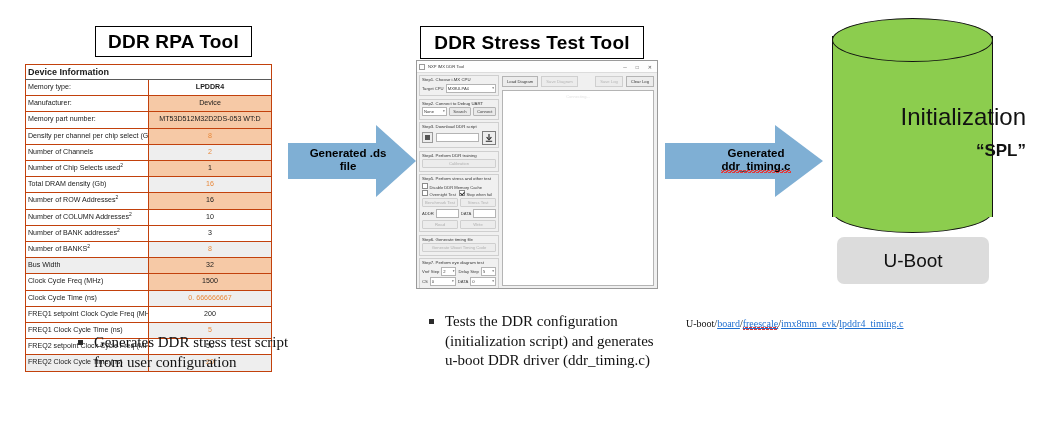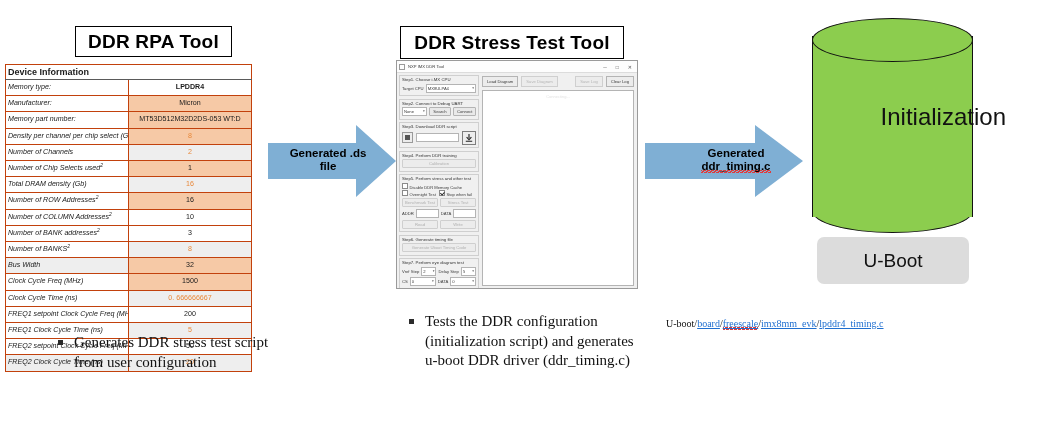--- a/index.html
+++ b/index.html
@@ -1,20 +1,20 @@
 <!DOCTYPE html>
 <html><head>
 <meta charset="utf-8">
 <style>
   html,body{margin:0;padding:0;}
   body{
     width:1059px;height:421px;background:#ffffff;position:relative;
     font-family:"Liberation Sans", sans-serif;overflow:hidden;
   }
-  .abs{position:absolute;}
+  .abs{position:absolute;margin-left:20px;}
 
   
   .title-box{
     border:1px solid #000;background:#fff;
     font-family:"Liberation Sans", sans-serif;
     font-weight:bold;color:#000;text-align:center;
     display:flex;align-items:center;justify-content:center;
     font-size:19px;letter-spacing:.2px;
   }
   #title-rpa{left:75px;top:26px;width:155px;height:29px;}
@@ -27,21 +27,21 @@
     font-family:"Liberation Sans", sans-serif;
     font-size:7.1px;color:#1a1a1a;background:#fff;
     border:1px solid #7a7a7a;
     table-layout:fixed;
   }
   #rpa-table td{
     border:1px solid #c2410c;
     padding:0 2px;height:15.2px;line-height:15.2px;
     overflow:hidden;white-space:nowrap;
   }
-  #rpa-table td.lbl{width:152px;text-align:left;font-style:italic;}
+  #rpa-table td.lbl{width:152px;text-align:left;}
   #rpa-table td.val{width:93px;text-align:center;}
   #rpa-table tr.hdr td{
     font-size:9px;font-weight:bold;height:14px;line-height:14px;
     border-bottom:1px solid #5a5a5a;
   }
   .bg-or{background:#f6c9a6;}
   .bg-gy{background:#eeeeee;}
   .bg-wh{background:#ffffff;}
   .tx-or{color:#e8883a;}
   .tx-bk{color:#1a1a1a;}
@@ -177,21 +177,21 @@
   <tbody id="rpa-tbody">
     <tr class="hdr">
       <td colspan="2">Device Information</td>
     </tr>
   <tr>
         <td class="lbl bg-wh">Memory type:</td>
         <td class="val bg-wh tx-bk" style="font-weight: bold;">LPDDR4</td>
       </tr>
       <tr>
         <td class="lbl bg-wh">Manufacturer:</td>
-        <td class="val bg-or tx-bk">Micron</td>
+        <td class="val bg-or tx-bk">Device</td>
       </tr>
       <tr>
         <td class="lbl bg-wh">Memory part number:</td>
         <td class="val bg-or tx-bk">MT53D512M32D2DS-053 WT:D</td>
       </tr>
       <tr>
         <td class="lbl bg-wh">Density per channel per chip select (Gb):</td>
         <td class="val bg-or tx-or">8</td>
       </tr>
       <tr>
@@ -417,20 +417,21 @@
 
   </div>
 </div>
 
 <div class="abs" id="cylinder">
   <div id="cyl-bottom"></div>
   <div id="cyl-body"></div>
   <div id="cyl-top"></div>
   <div id="cyl-text">
     <div id="cyl-title">Initialization</div>
+    <div id="cyl-sub">“SPL”</div>
   </div>
 </div>
 
 <div class="abs" id="uboot-box">
   <span>U-Boot</span>
 </div>
 
 <div class="abs" id="path-line">
   <span class="sep">U-boot</span><span class="sep">/</span><span class="lnk">board</span><span class="sep">/</span><span class="lnk sq-red">freescale</span><span class="sep">/</span><span class="lnk">imx8mm_evk</span><span class="sep">/</span><span class="lnk">lpddr4_timing.c</span>
 </div>

